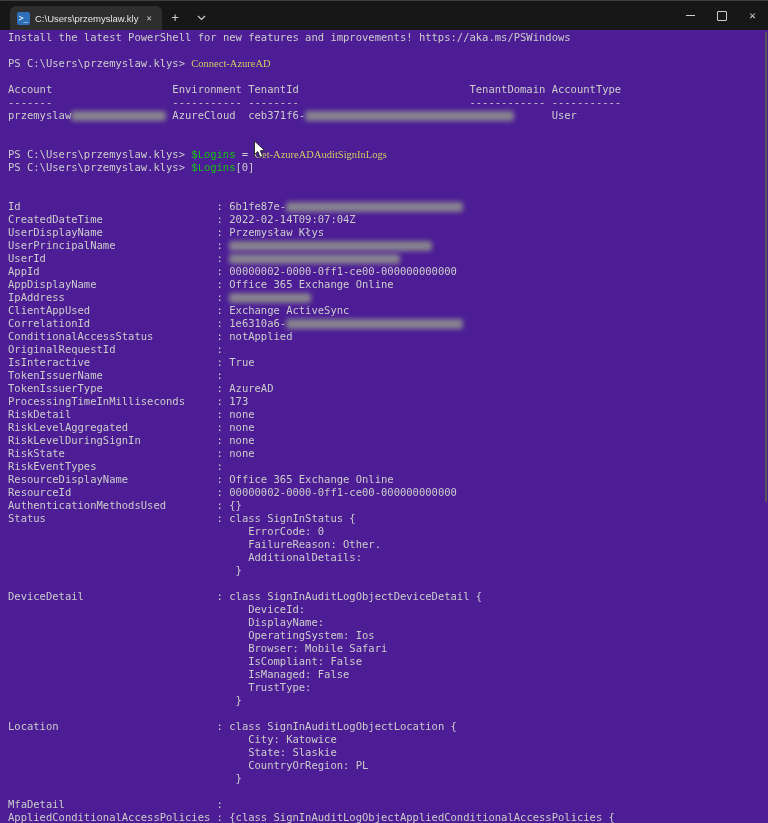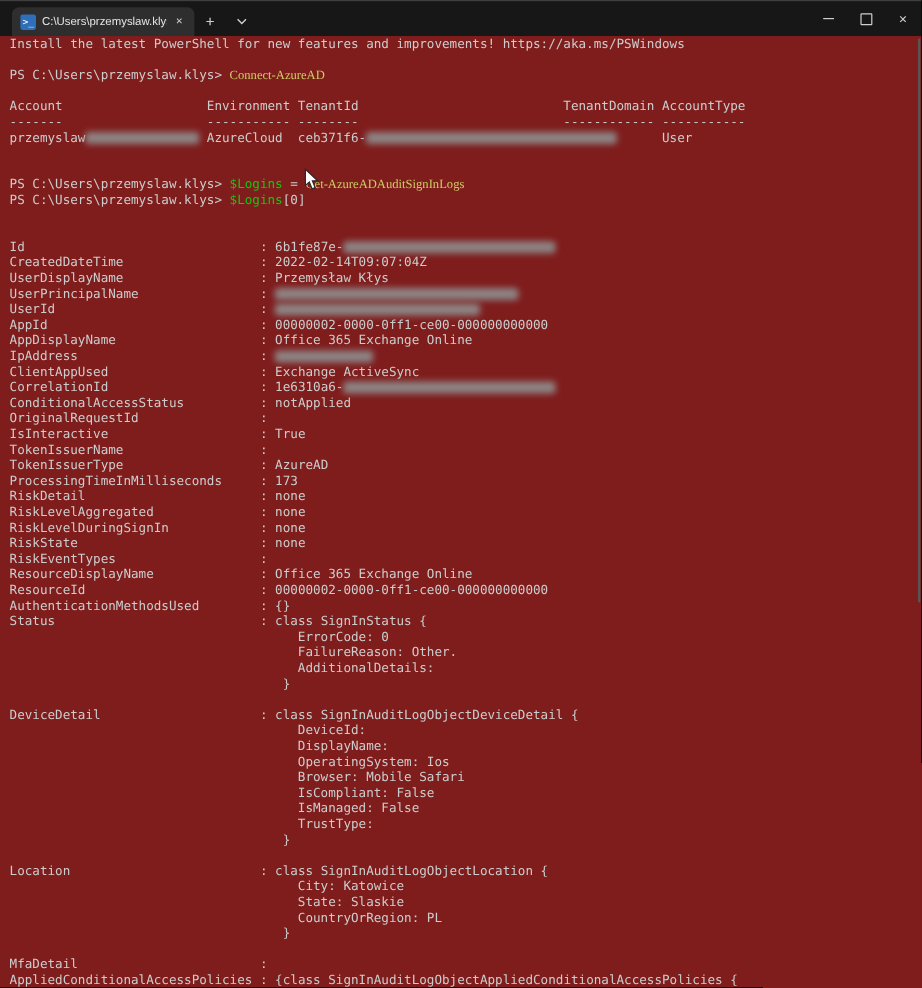--- a/index.html
+++ b/index.html
@@ -50,28 +50,28 @@
   .winbtn.max span {
     display:block; width:8px; height:8px;
     border:1px solid #cfcfcf; border-radius:1px;
   }
   .winbtn.min span { display:block; width:9px; border-top:1px solid #cfcfcf; }
   
   .terminal {
     position:relative;
     height:793px; box-sizing:border-box;
     padding:1px 0 0 8px;
-    background:#7f1d1d;
+    background:#4c1d95;
     color:#cccccc;
     font:10.5px/13px "DejaVu Sans Mono", monospace;
     white-space:pre; overflow:hidden;
   }
   .tline { height:13px; }
   .c-yellow { color:#cdcd64;font-family:Liberation Serif, serif; }
-  .c-green  { color:#16c60c; }
+  .c-green  { color:#16c60c;font-family:Liberation Mono, monospace; }
   .c-fg     { color:#cccccc; }
   .blur {
     display:inline-block; height:10px; border-radius:3px;
     background:#8f8f8f; filter:blur(2.5px); opacity:.9;
     vertical-align:-1.5px;
   }
   .scroll-thumb {
     position:absolute; right:1px; top:32px;
     width:2px; height:470px; background:#565656; border-radius:1px;
   }

